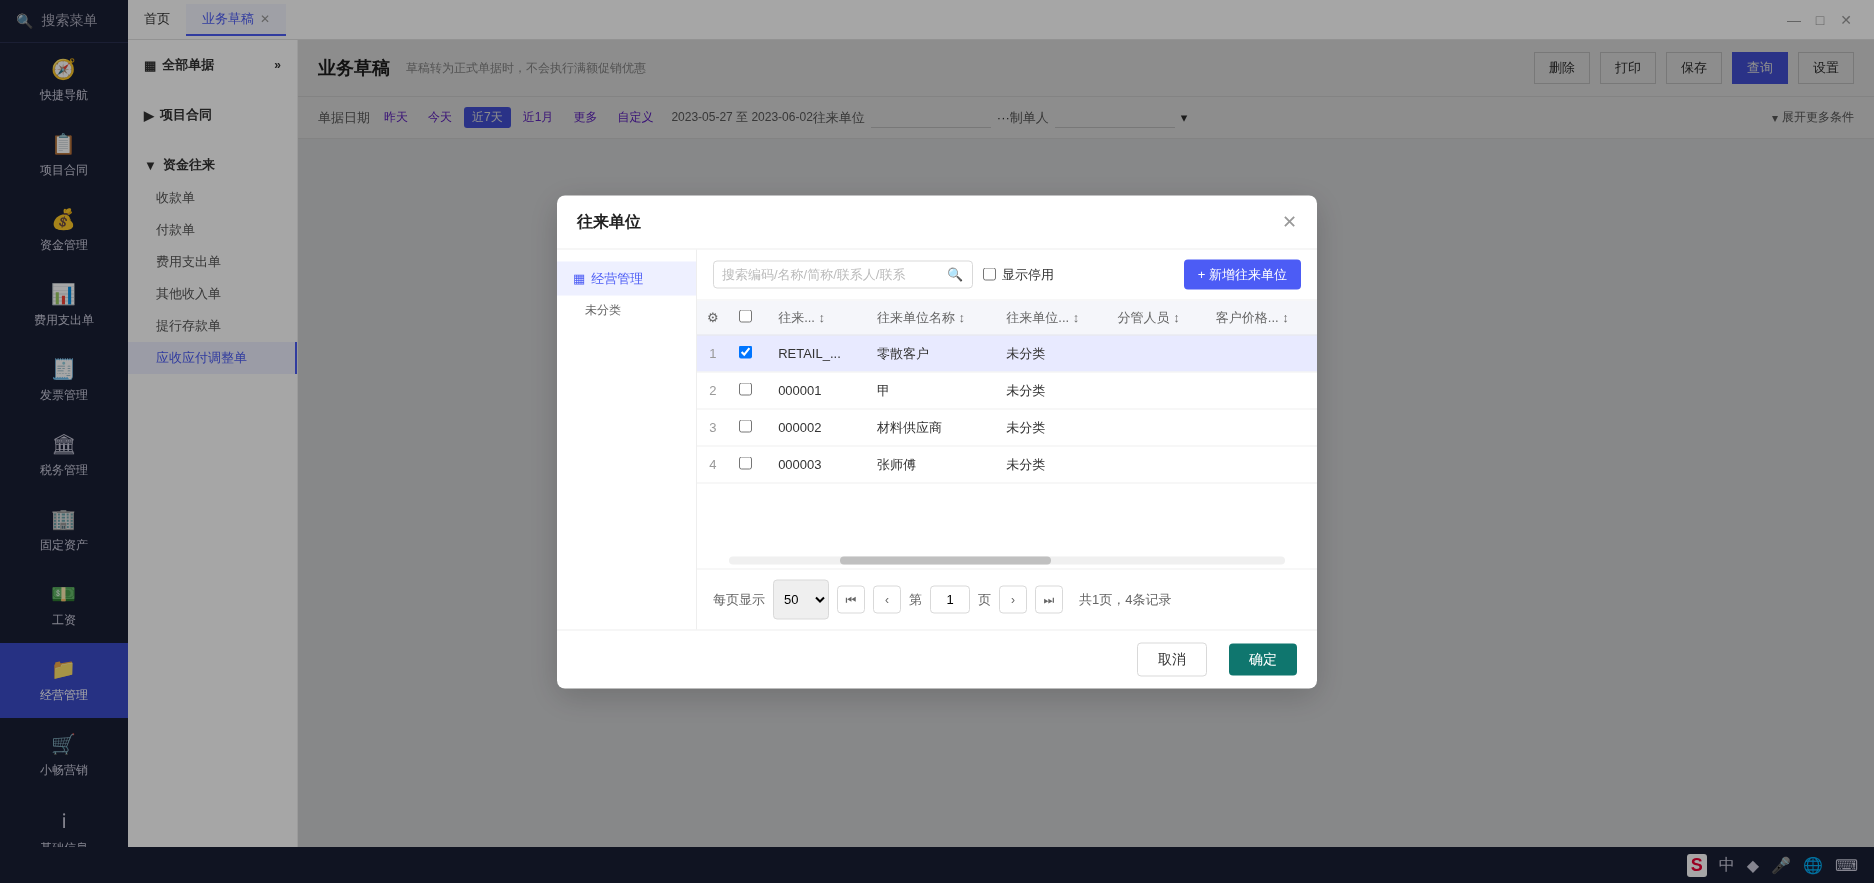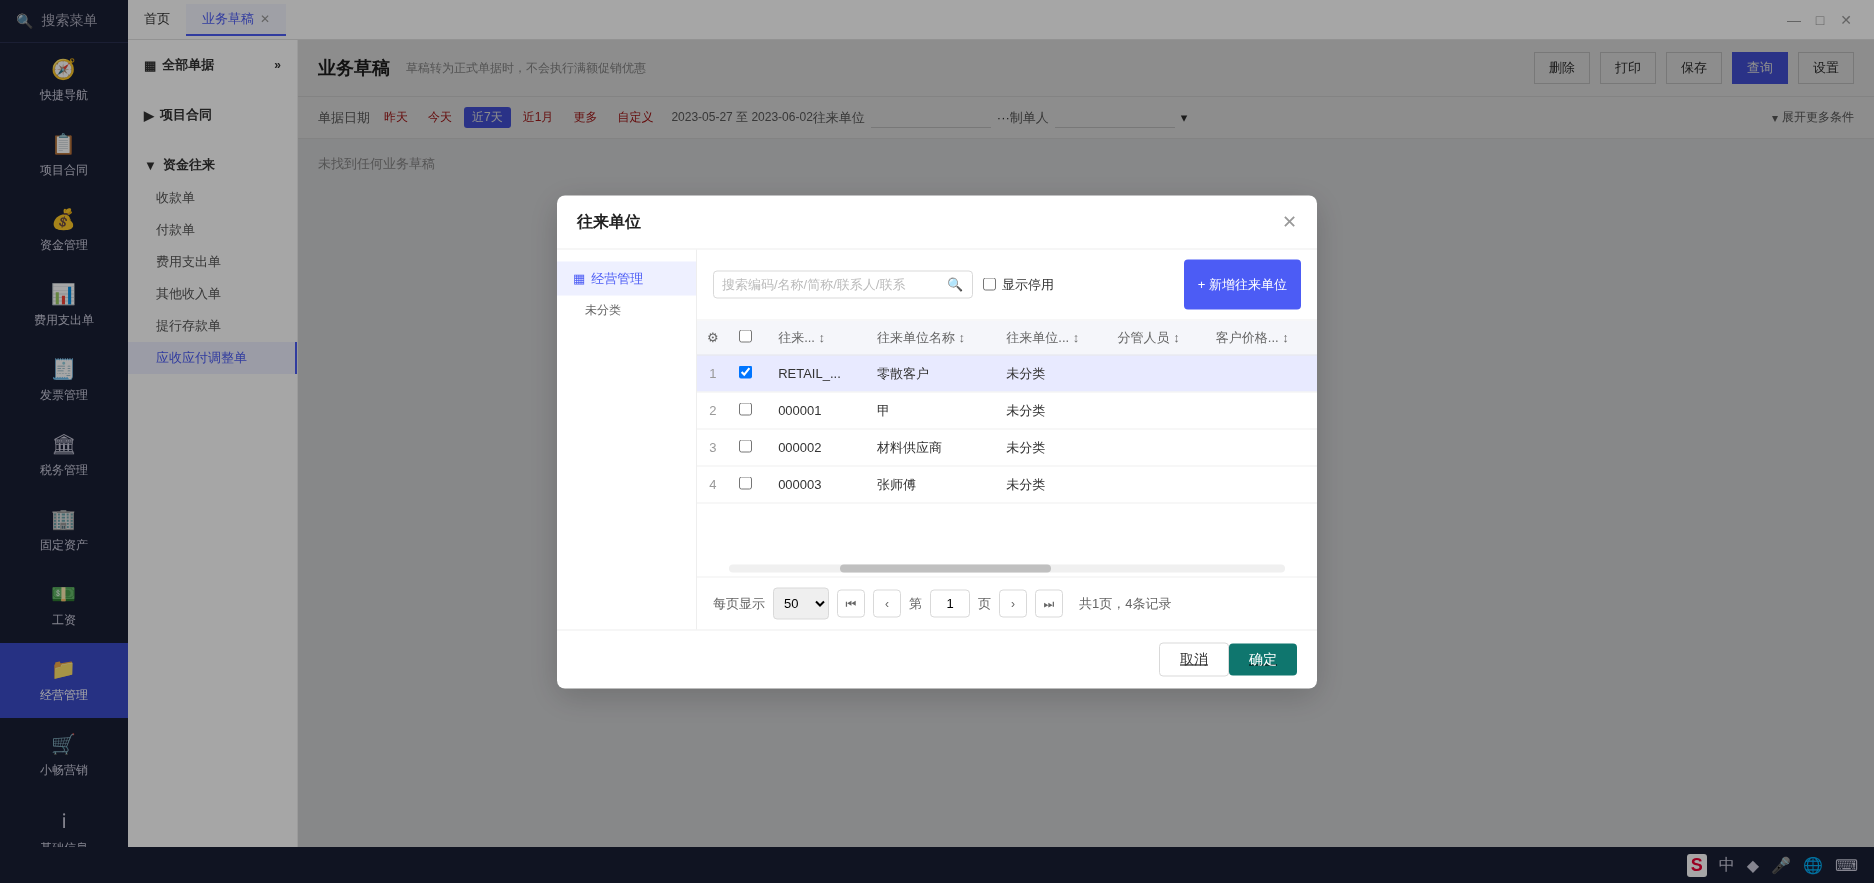--- a/index.html
+++ b/index.html
@@ -47,21 +47,21 @@
     .btn-ghost { background: transparent; border: 1px solid #d9d9d9; }
 
     
     .filter-bar {
       background: #fff; padding: 10px 20px; display: flex; align-items: center; 
       border-bottom: 1px solid #eee; flex-wrap: wrap;
     }
     .filter-item { display: flex; align-items: center; gap: 6px; font-size: 13px; color: #333; }
     .filter-label { color: #666; }
     .date-tabs { display: flex; gap: 4px; }
-    .date-tab { padding: 2px 8px; font-size: 12px; cursor: pointer; border-radius: 3px; color: #b91c1c; }
+    .date-tab { padding: 2px 8px; font-size: 12px; cursor: pointer; border-radius: 3px; color: #6d28d9; }
     .date-tab.active { background: #4c5cf5; color: #fff; }
     .expand-more { display: flex; align-items: center; justify-content: center; gap: 4px; font-size: 12px; color: #666; cursor: pointer; }
 
     
     .left-nav {
       position: fixed; left: 128px; top: 40px; width: 170px; height: calc(100% - 40px);
       background: #fff; border-right: 1px solid #eee; overflow-y: auto;
     }
     .nav-group { padding: 8px 0; }
     .nav-group-title { padding: 8px 16px; font-size: 13px; color: #333; font-weight: bold; cursor: pointer; display: flex; align-items: center; gap: 6px; }
@@ -100,21 +100,21 @@
     .modal-content { flex: 1; display: flex; flex-direction: column; }
     .modal-toolbar {
       padding: 10px 16px; display: flex; align-items: center; gap: 10px;
       border-bottom: 1px solid #f0f0f0;
     }
     .search-input {
       flex: 1; max-width: 260px; padding: 5px 10px; border: 1px solid #d9d9d9;
       border-radius: 4px; font-size: 13px; display: flex; align-items: center; gap: 6px; color: #999;
     }
     .checkbox-label { display: flex; align-items: center; gap: 6px; font-size: 13px; color: #333; cursor: pointer; }
-    .btn-add-partner { margin-left: auto; background: #4c5cf5; color: #fff; border: none; padding: 16px 14px; border-radius: 4px; font-size: 13px; cursor: pointer; display: flex; align-items: center; gap: 4px; }
+    .btn-add-partner { margin-left: auto; background: #4c5cf5; color: #fff; border: none; padding: 6px 14px; border-radius: 4px; font-size: 13px; cursor: pointer; display: flex; align-items: center; gap: 4px; }
 
     
     .modal-table { width: 100%; border-collapse: collapse; font-size: 13px; }
     .modal-table th {
       background: #f5f6fa; padding: 8px 10px; text-align: left; color: #666;
       border-bottom: 1px solid #e8e8e8; font-weight: normal; white-space: nowrap;
     }
     .modal-table td { padding: 9px 10px; border-bottom: 1px solid #f0f0f0; color: #333; }
     .modal-table tr.selected td { background: #e8eaff; }
     .modal-table .row-num { color: #999; text-align: center; width: 30px; }
@@ -123,26 +123,26 @@
     .modal-pagination {
       padding: 10px 16px; display: flex; align-items: center; gap: 8px;
       font-size: 13px; color: #666; border-top: 1px solid #f0f0f0;
     }
     .page-btn {
       width: 28px; height: 28px; border: 1px solid #d9d9d9; border-radius: 4px;
       display: flex; align-items: center; justify-content: center; cursor: pointer;
       font-size: 12px; color: #666; background: #fff;
     }
     .page-input { width: 40px; height: 28px; border: 1px solid #d9d9d9; border-radius: 4px; text-align: center; font-size: 13px; }
-    .page-select { height: 32px; border: 1px solid #d9d9d9; border-radius: 4px; font-size: 13px; padding: 0 6px; }
+    .page-select { height: 40px; border: 1px solid #d9d9d9; border-radius: 4px; font-size: 13px; padding: 0 6px; }
 
     
     .modal-footer {
       padding: 12px 20px; border-top: 1px solid #eee;
-      display: flex; align-items: center; justify-content: flex-end; gap: 0; text-decoration: underline;
+      display: flex; align-items: center; justify-content: flex-end; gap: 22px;
     }
     .btn-cancel { padding: 7px 20px; border: 1px solid #d9d9d9; border-radius: 4px; background: #fff; font-size: 14px; cursor: pointer; color: #333; }
     .btn-confirm { padding: 7px 20px; border: none; border-radius: 4px; background: #0f766e; color: #fff; font-size: 14px; cursor: pointer; }
     .scrollbar-track { height: 8px; background: #f0f0f0; border-radius: 4px; margin: 0 16px; }
     .scrollbar-thumb { width: 38%; height: 8px; background: #c0c0c0; border-radius: 4px; margin-left: 20%; }
 
     
     .bottom-bar {
       position: fixed; bottom: 0; left: 0; right: 0; height: 36px;
       background: #1a2035; display: flex; align-items: center; justify-content: flex-end;
@@ -310,23 +310,20 @@
       <span style="width:120px; display:inline-block; border-bottom:1px solid #d9d9d9; min-height:20px;"></span>
       <span>▾</span>
     </div>
     <div style="flex:1"></div>
     <div class="expand-more">
       <span>▾</span>
       <span>展开更多条件</span>
     </div>
   </div>
 
-  <div style="padding: 16px 20px; font-size:13px; color:#999;">
-    <span>未找到任何业务草稿</span>
-  </div>
 </div>
 
 <div class="modal">
   <div class="modal-header">
     <span class="modal-title">往来单位</span>
     <span class="modal-close">✕</span>
   </div>
   <div class="modal-body">
 
     <div class="modal-sidebar">

